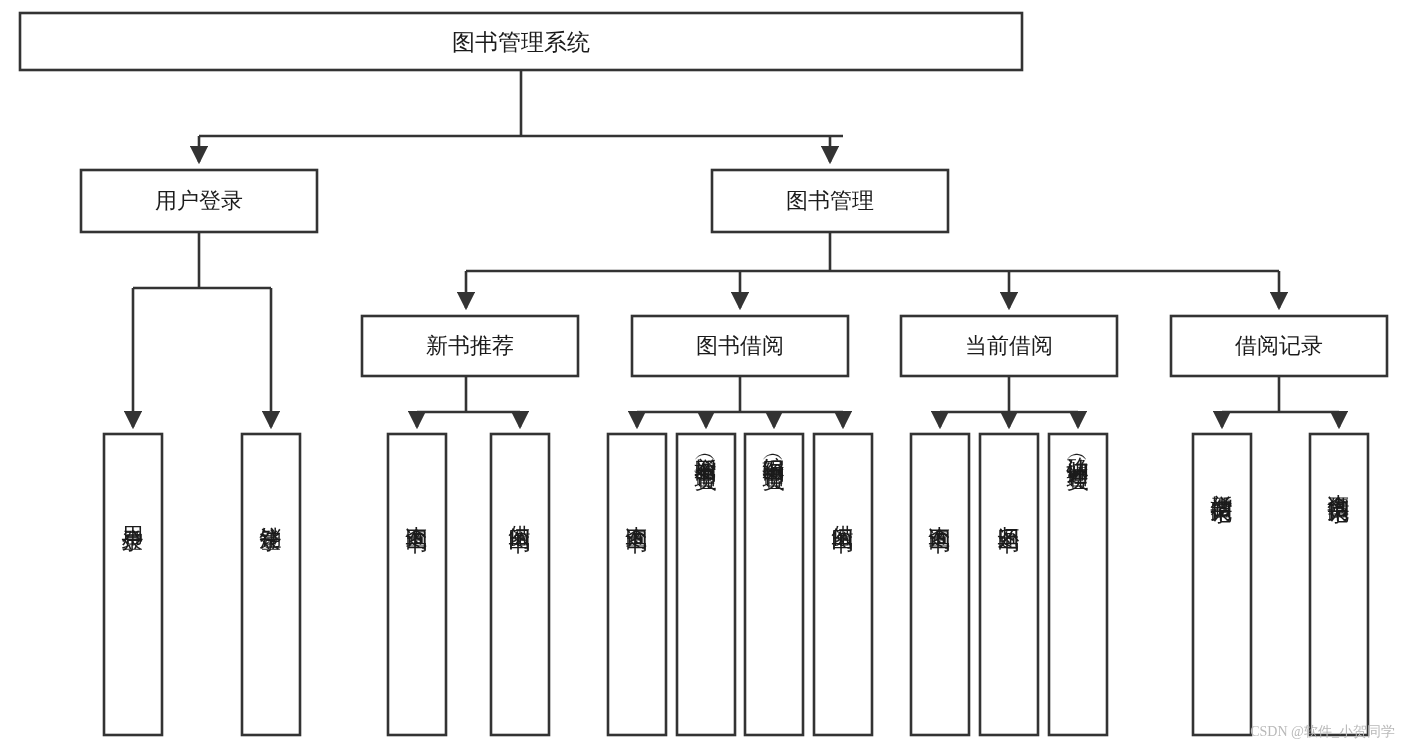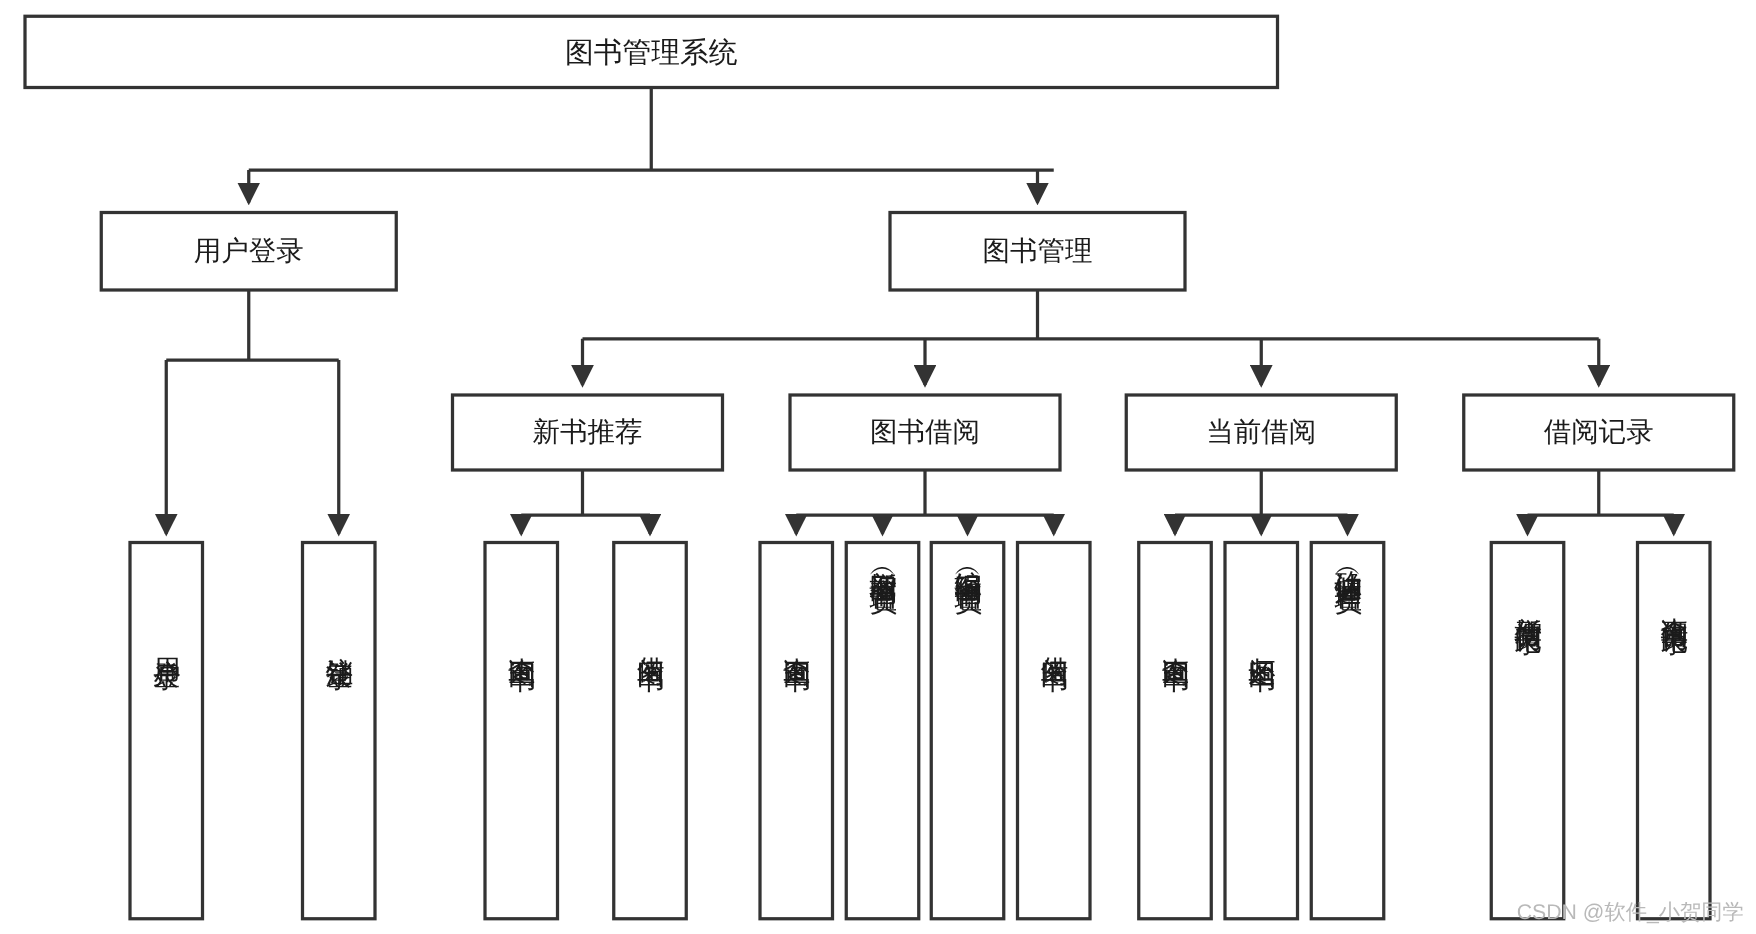--- a/index.html
+++ b/index.html
@@ -19,22 +19,22 @@
   .conn{stroke:#333333;stroke-width:2.6;fill:none;}
   .arrow-head{fill:#333333;stroke:none;}
   .vtext{
     font-family:"DejaVu Sans","Liberation Sans",sans-serif;
     fill:#1b1b1b;font-size:22px;text-anchor:middle;
     writing-mode:vertical-rl;
     letter-spacing:2px;
   }
   .watermark{
     position:absolute;right:10px;bottom:6px;
-    font-family:Liberation Sans, sans-serif;
-    font-size:17px;color:#b9b9b9;white-space:nowrap;
+    font-family:Liberation Serif, serif;
+    font-size:14px;color:#b9b9b9;white-space:nowrap;
     pointer-events:none;user-select:none;
   }
 </style>
 </head>
 <body>
 
 <svg id="diagram" viewBox="0 0 1405 747" xmlns="http://www.w3.org/2000/svg">
 
   <defs>
     <marker id="arrow" viewBox="0 0 12 12" refX="10.5" refY="6" markerWidth="7" markerHeight="7" orient="auto-start-reverse">

